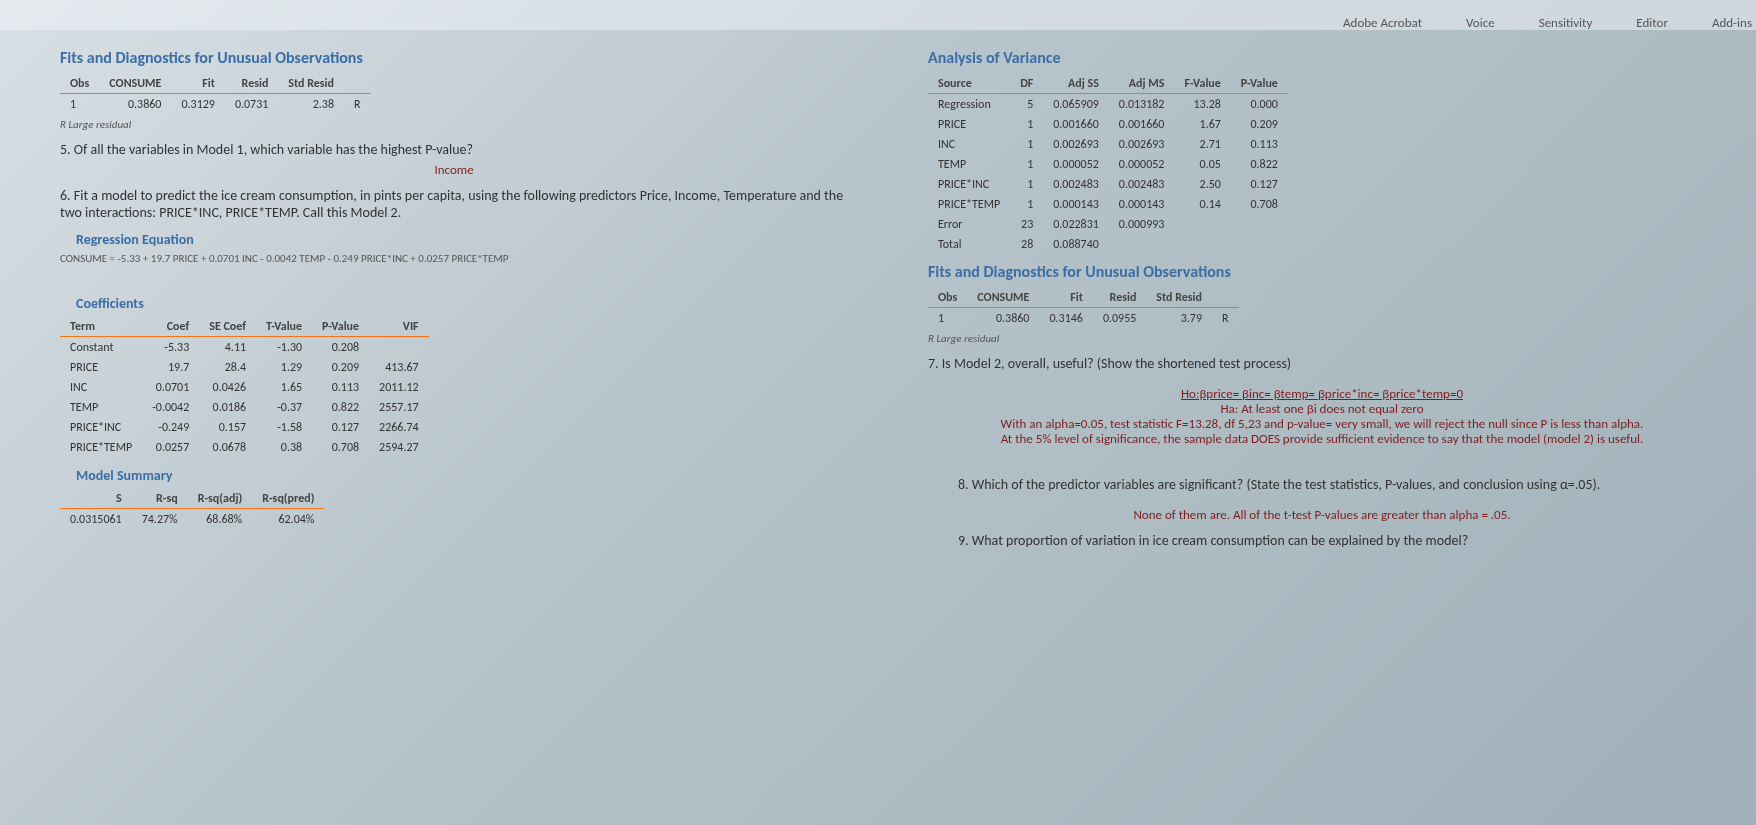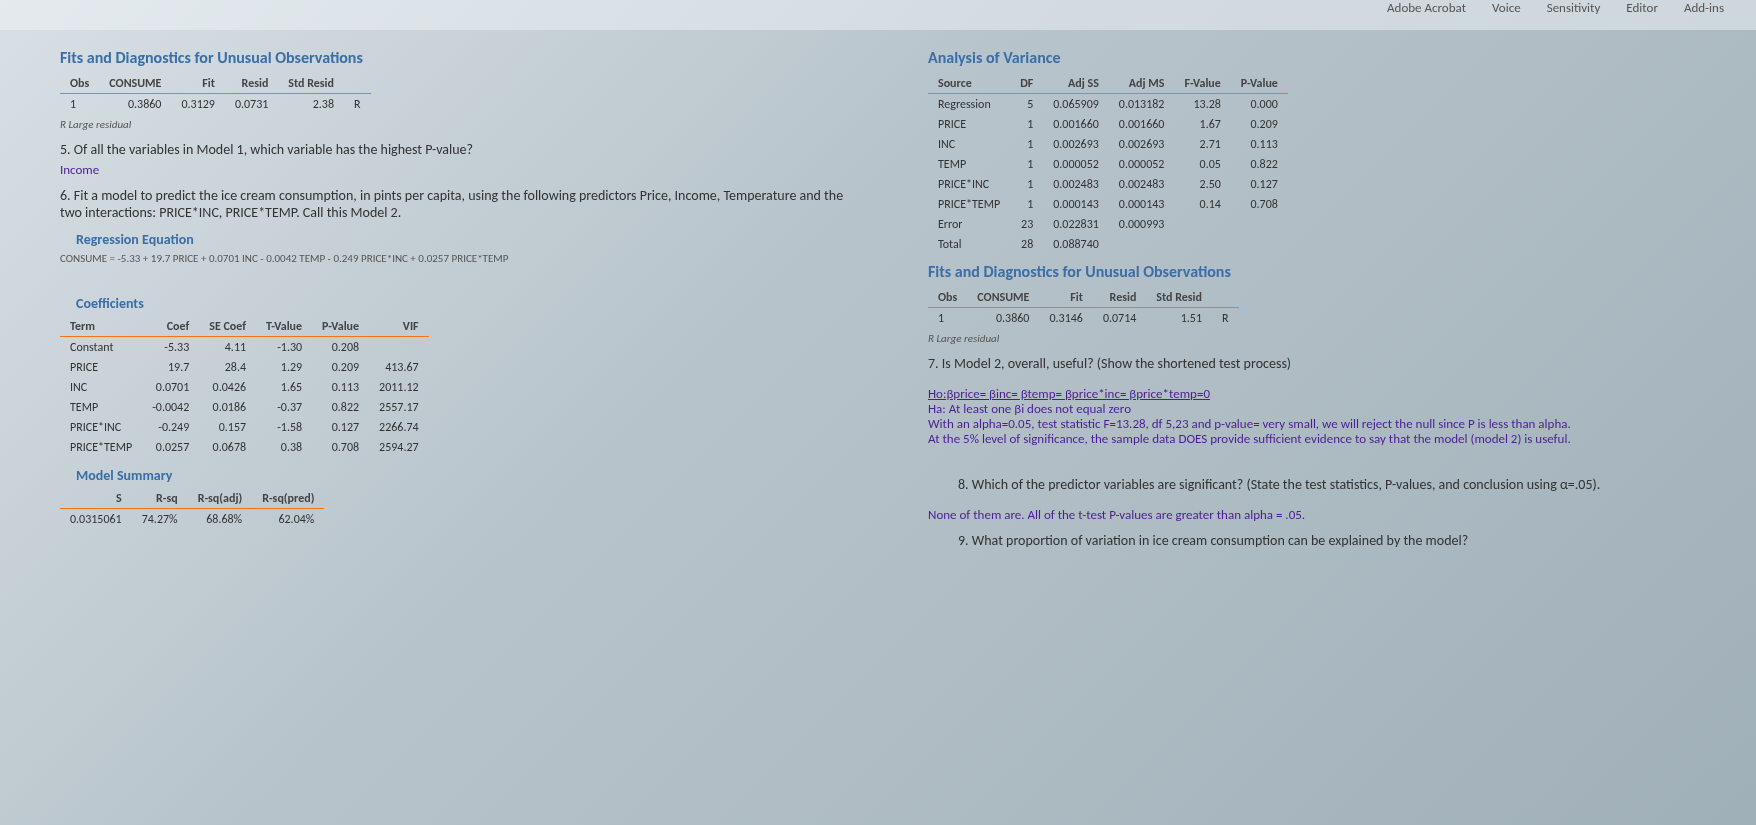--- a/index.html
+++ b/index.html
@@ -12,23 +12,23 @@
     width: 1756px;
     height: 825px;
     position: relative;
   }
   .topbar {
     position: absolute;
     top: 0; left: 0; right: 0;
     height: 30px;
     display: flex;
     justify-content: flex-end;
-    align-items: flex-start;
-    gap: 26px;
-    padding-right: 32px;
+    align-items: flex-end;
+    gap: 44px;
+    padding-right: 4px;
     font-size: 13px;
     color: #555;
     background: rgba(240,244,248,0.5);
   }
   .content {
     position: absolute;
     top: 40px;
     left: 60px;
     right: 40px;
     bottom: 10px;
@@ -38,21 +38,21 @@
   .col { flex: 1; }
   .heading-blue { color: #3a6ea5; font-weight: bold; font-size: 16px; margin: 8px 0 6px; }
   .heading-blue-sm { color: #3a6ea5; font-weight: bold; font-size: 14px; margin: 10px 0 4px; padding-left: 16px; }
   .small { font-size: 11px; color: #555; font-style: italic; }
   table.data { border-collapse: collapse; margin: 4px 0; font-size: 12px; }
   table.data th, table.data td { padding: 3px 10px; text-align: right; }
   table.data th { font-weight: bold; color: #444; border-bottom: 1px solid #f97316; }
   table.data td.first { text-align: left; }
   table.data th.first { text-align: left; }
   .q { margin: 10px 0 4px; font-size: 14px; }
-  .red { color: #4c1d95; }
+  .red { color: #7f1d1d; text-align: center; }
   .underline { text-decoration: underline; }
   .eqline { font-size: 11px; color: #555; margin: 4px 0; }
   .indent { padding-left: 30px; }
 </style>
 </head>
 <body>
 
 <div class="topbar">
   <span>Adobe Acrobat</span>
   <span>Voice</span>
@@ -266,22 +266,22 @@
         <th>CONSUME</th>
         <th>Fit</th>
         <th>Resid</th>
         <th>Std Resid</th>
         <th></th>
       </tr>
       <tr>
         <td class="first">1</td>
         <td>0.3860</td>
         <td>0.3146</td>
-        <td>0.0714</td>
-        <td>1.51</td>
+        <td>0.0955</td>
+        <td>3.79</td>
         <td>R</td>
       </tr>
     </tbody>
       </table>
     <div class="small">R Large residual</div>
 
     <div class="q">7.  Is Model 2, overall, useful? (Show the shortened test process)</div>
     <div class="red underline" style="margin-top:14px">Ho:βprice= βinc= βtemp= βprice*inc= βprice*temp=0</div>
     <div class="red">Ha: At least one βi does not equal zero</div>
     <div class="red">With an alpha=0.05, test statistic F=13.28, df 5,23 and p-value= very small, we will reject the null since P is less than alpha.</div>

